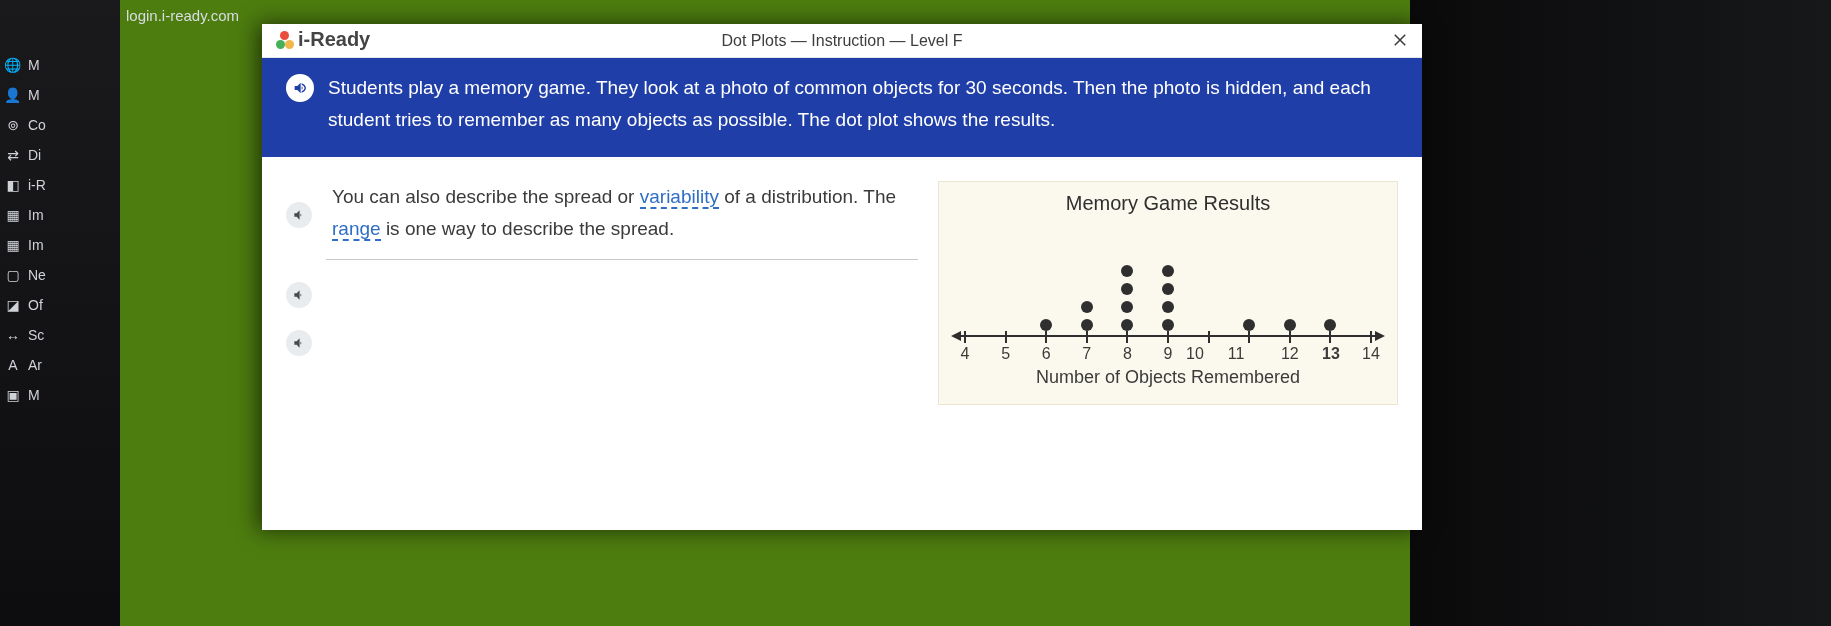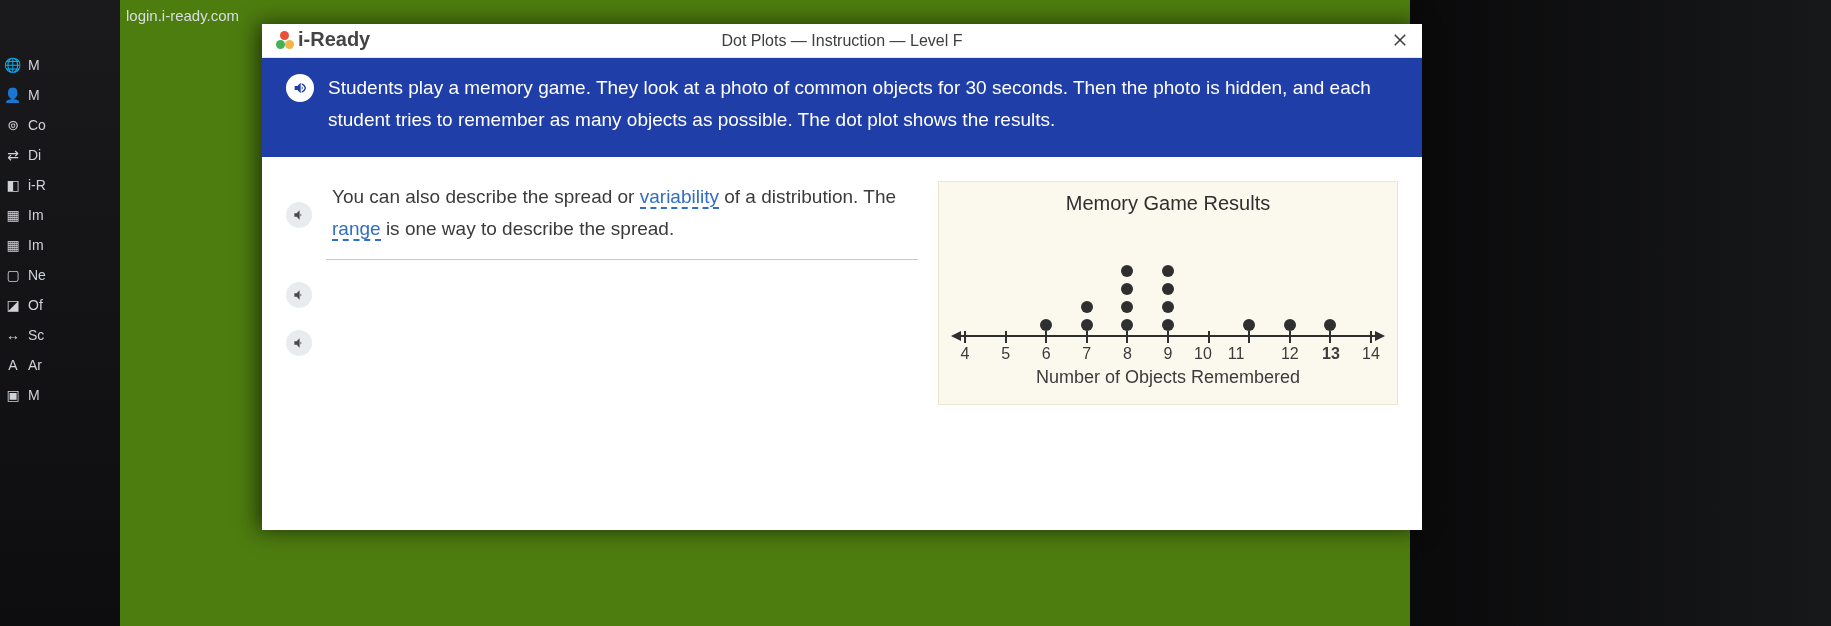--- a/index.html
+++ b/index.html
@@ -232,21 +232,21 @@
               <div class="tick-lab" style="left: 52.6px;">5</div>
               <div class="tick" style="left: 92.2px;"></div>
               <div class="tick-lab" style="left: 93.2px;">6</div>
               <div class="tick" style="left: 132.8px;"></div>
               <div class="tick-lab" style="left: 133.8px;">7</div>
               <div class="tick" style="left: 173.4px;"></div>
               <div class="tick-lab" style="left: 174.4px;">8</div>
               <div class="tick" style="left: 214px;"></div>
               <div class="tick-lab" style="left: 215px;">9</div>
               <div class="tick" style="left: 254.6px;"></div>
-              <div class="tick-lab" style="left: 250px;">10</div>
+              <div class="tick-lab" style="left: 242px;">10</div>
               <div class="tick" style="left: 295.2px;"></div>
               <div class="tick-lab" style="left: 283px;">11</div>
               <div class="tick" style="left: 335.8px;"></div>
               <div class="tick-lab" style="left: 336.8px;">12</div>
               <div class="tick" style="left: 376.4px;"></div>
               <div class="tick-lab" style="left: 378px; font-weight: bold;">13</div>
               <div class="tick" style="left: 417px;"></div>
               <div class="tick-lab" style="left: 418px;">14</div>
             </div>
         <div class="axis-label">Number of Objects Remembered</div>

